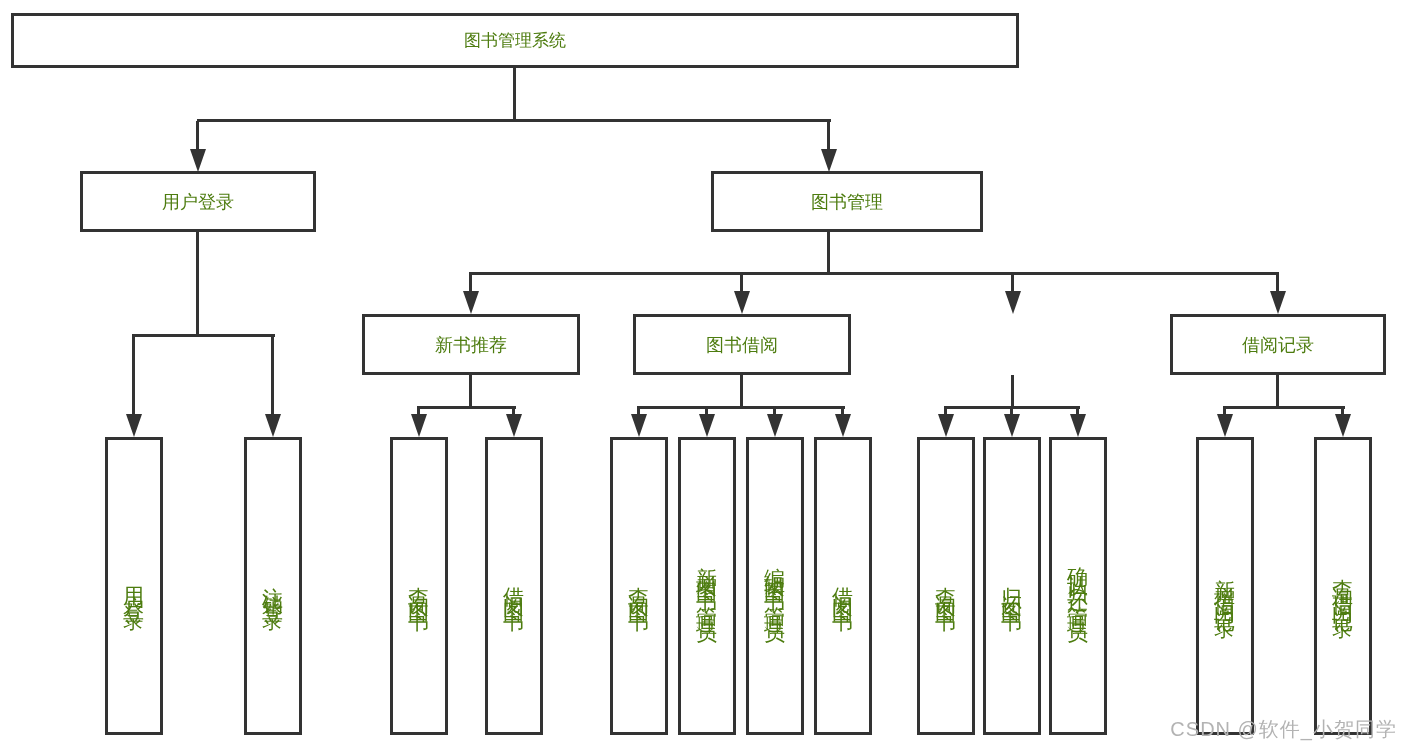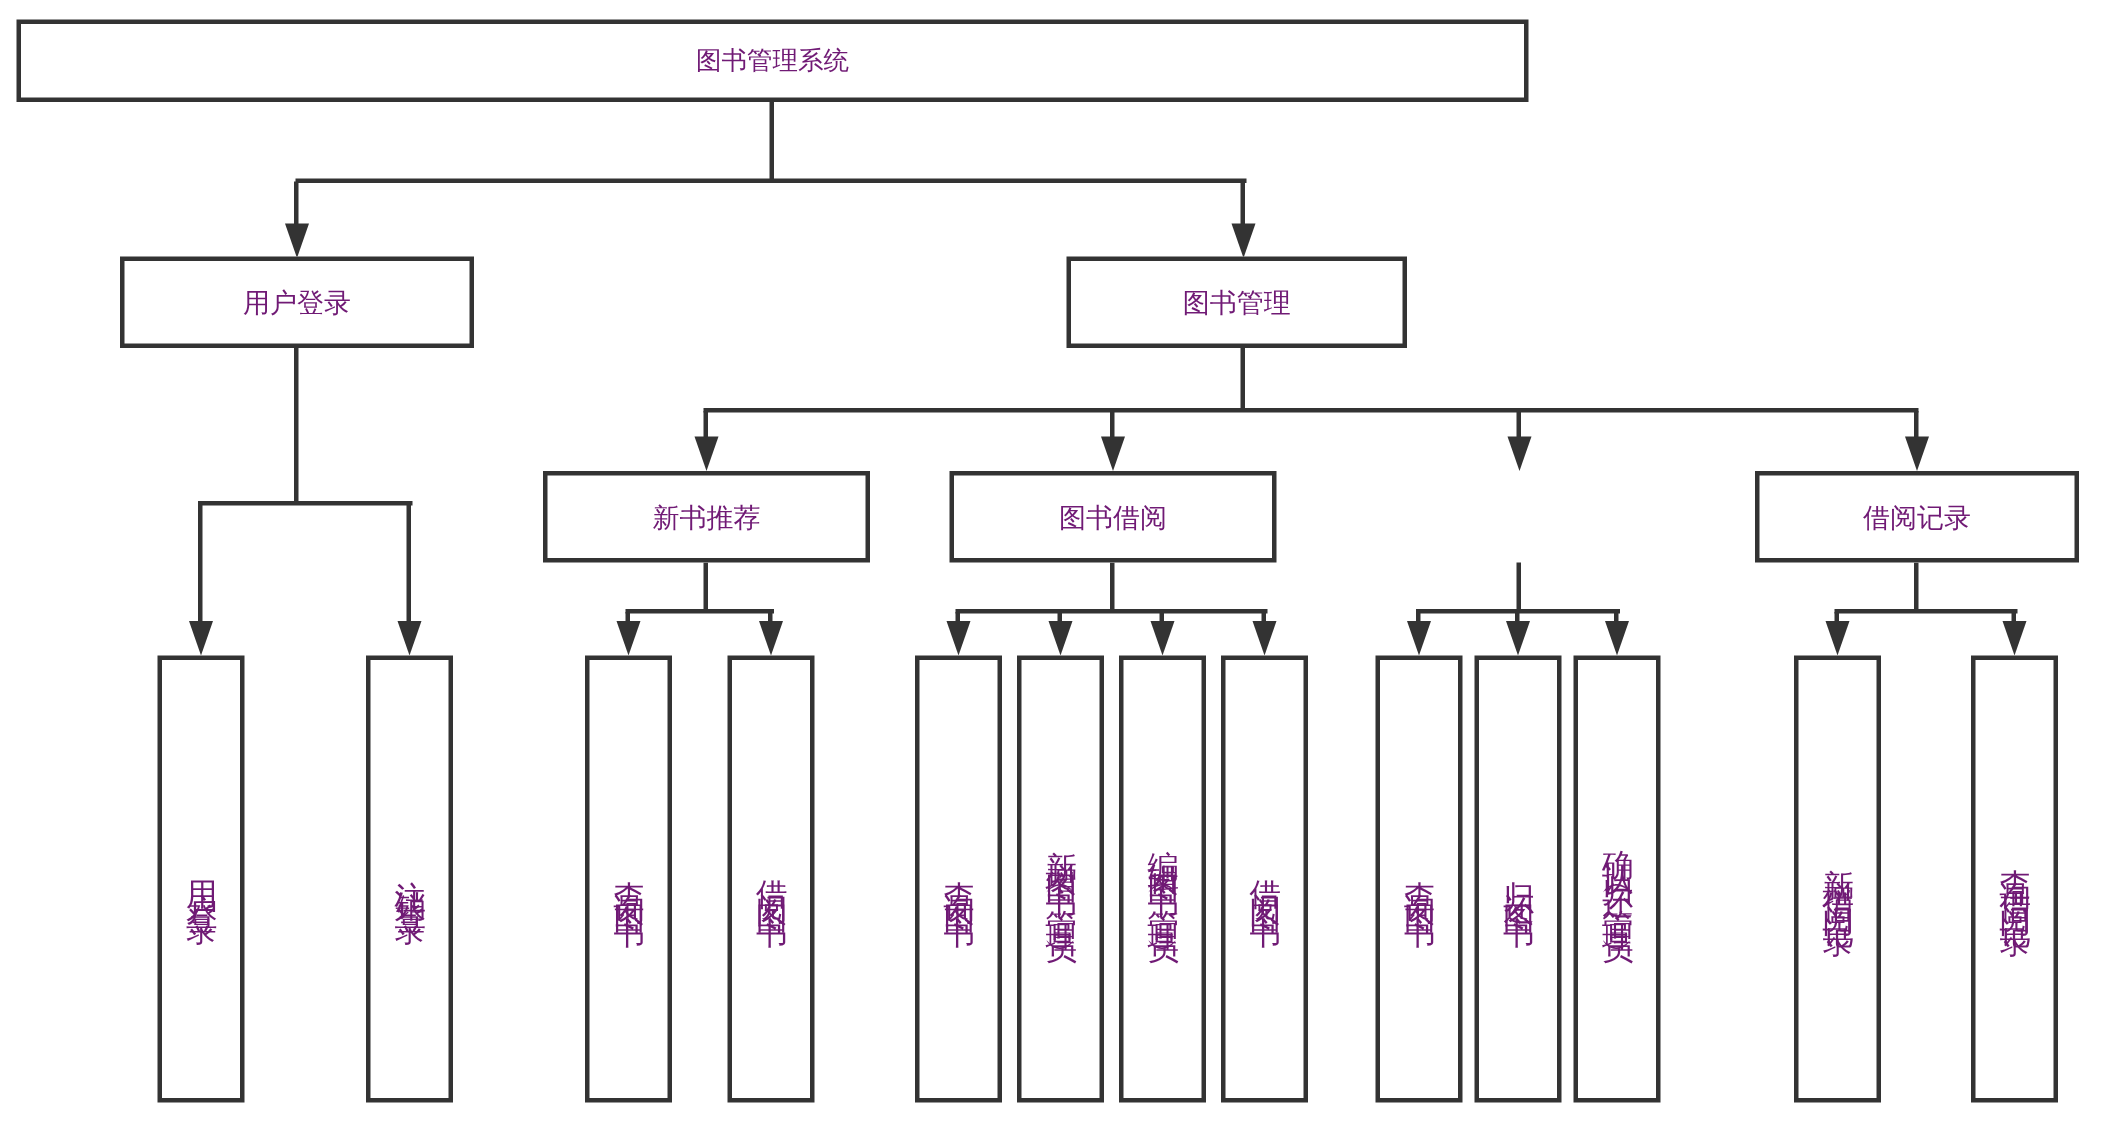--- a/index.html
+++ b/index.html
@@ -12,21 +12,21 @@
     width: 1405px;
     height: 747px;
     background: #ffffff;
     overflow: hidden;
   }
   .box {
     position: absolute;
     box-sizing: border-box;
     border: 3px solid #333333;
     background: #ffffff;
-    color: #701a75;
+    color: #4d7c0f;
     display: flex;
     align-items: center;
     justify-content: center;
     text-align: center;
     z-index: 2;
   }
   .box.h1 { font-size: 17px; }
   .box.h2 { font-size: 18px; }
   .box.vert {
     writing-mode: vertical-rl;
@@ -58,21 +58,21 @@
 </style>
 </head>
 <body>
 
 <div id="canvas">
 
   <div class="box h1" style="left:11px; top:13px; width:1008px; height:55px;">图书管理系统</div>
 
   <div class="box h2" style="left:80px; top:171px; width:236px; height:61px;">用户登录</div>
 
-  <div class="box h2" style="left:711px; top:171px; width:227px; height:61px;">图书管理</div>
+  <div class="box h2" style="left:711px; top:171px; width:272px; height:61px;">图书管理</div>
 
   <div class="box h2" style="left:633px; top:314px; width:218px; height:61px;">图书借阅</div>
 
   <div class="box h2" style="left:362px; top:314px; width:218px; height:61px;">新书推荐</div>
 
 
   <div class="box h2" style="left:1170px; top:314px; width:216px; height:61px;">借阅记录</div>
 
   <div class="box vert" style="left:105px; top:437px; width:58px; height:298px;">用户登录</div>
 
@@ -152,14 +152,15 @@
   <div class="vline" style="left:1076px; top:408px; height:9px;"></div>
   <div class="arrow" style="left:1070px; top:414px;"></div>
 
   <div class="vline" style="left:1276px; top:375px; height:33px;"></div>
   <div class="hline" style="left:1223px; top:406px; width:122px;"></div>
   <div class="vline" style="left:1223px; top:408px; height:9px;"></div>
   <div class="arrow" style="left:1217px; top:414px;"></div>
   <div class="vline" style="left:1341px; top:408px; height:9px;"></div>
   <div class="arrow" style="left:1335px; top:414px;"></div>
 
+  <div class="watermark">CSDN @软件_小贺同学</div>
 
 </div>
 
 </body></html>

